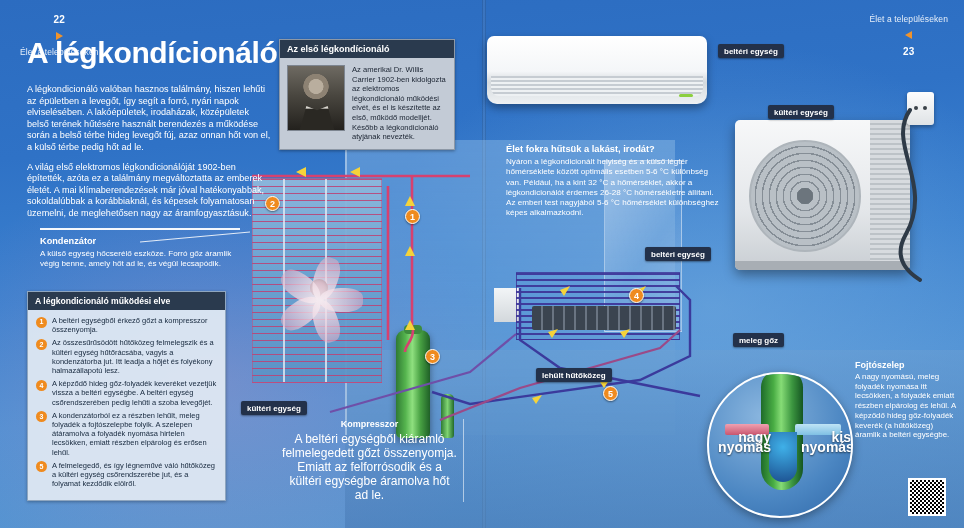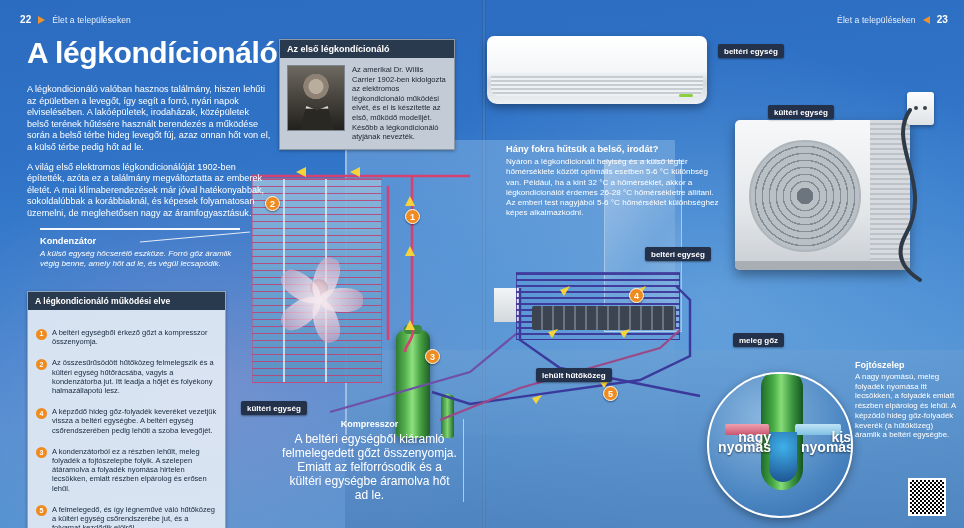--- a/index.html
+++ b/index.html
@@ -22,21 +22,21 @@
   
   #spine {
     position:absolute; left:482px; top:0; width:4px; height:528px;
     background:linear-gradient(to right, rgba(0,0,0,0.16), rgba(255,255,255,0.10), rgba(0,0,0,0.16));
   }
 
   
   .runhead {
     position:absolute; top:14px;
     display:flex; align-items:center; gap:7px;
-    font-size:8.5px; color:#e8f0fa; letter-spacing:.1px;
+    font-size:8.5px; color:#e8f0fa; letter-spacing:.1px;flex-direction:column;
   }
   .runhead.left { left:20px; }
   .runhead.right { right:16px; }
   .folio { font-weight:bold; font-size:10px; color:#ffffff; }
   .tri { width:0;height:0; }
   .tri.r { border-left:7px solid #f0932b; border-top:4.5px solid transparent; border-bottom:4.5px solid transparent; }
   .tri.l { border-right:7px solid #f0932b; border-top:4.5px solid transparent; border-bottom:4.5px solid transparent; }
 
   
   #title {
@@ -85,37 +85,37 @@
   }
   #cool-block h3 { font-size:9.3px; margin-bottom:3px; }
   #cool-block p { font-size:8.1px; line-height:10.3px; }
 
   
   #kondenzator {
     position:absolute; left:40px; top:228px; width:210px; color:#fff;
   }
   #kondenzator .rule { width:200px; height:1.5px; background:#ffffff; margin-bottom:6px; opacity:.95;}
   #kondenzator h3 { font-size:9.2px; margin-bottom:3px; }
-  #kondenzator p { font-size:8.1px; line-height:10.2px;font-style:italic; }
+  #kondenzator p { font-size:8.1px; line-height:10.2px; }
 
   
   #principle {
     position:absolute; left:27px; top:291px; width:199px;
     background:rgba(225,233,243,0.93);
     border:1px solid #8fa6bf;
     box-shadow:0 1px 3px rgba(0,0,0,.3);
   }
   #principle .hd {
     background:#2a3a4e; color:#fff; font-weight:bold; font-size:8.6px;
     padding:4px 7px;
   }
   #principle ol { list-style:none; padding:6px 8px 8px 8px; }
   #principle li {
     display:flex; gap:5px; margin-bottom:4px;
-    font-size:7.5px; line-height:9.2px; color:#16283d;margin-top:12px;
+    font-size:7.5px; line-height:9.2px; color:#16283d;
   }
   #principle li .num {
     flex:none; width:11px; height:11px; border-radius:50%;
     background:#ef8b1f; color:#fff; font-size:7px; font-weight:bold;
     display:flex; align-items:center; justify-content:center;
     margin-top:.5px;
   }
 
   
   #kompresszor {
@@ -469,21 +469,21 @@
 
   <div id="carrier-card">
     <div class="hd">Az első légkondícionáló</div>
     <div class="bd">
       <div class="portrait"></div>
       <div class="tx">Az amerikai Dr. Willis Carrier 1902-ben kidolgozta az elektromos légkondicionáló működési elvét, és el is készítette az első, működő modelljét. Később a légkondicionáló atyjának nevezték.</div>
     </div>
   </div>
 
   <div id="cool-block">
-    <h3>Hány fokra hűtsük a belső, irodát?</h3>
+    <h3>Élet fokra hűtsük a lakást, irodát?</h3>
     <p>Nyáron a légkondicionált helyiség és a külső légtér hőmérséklete között optimális esetben 5-6 °C különbség van. Például, ha a kint 32 °C a hőmérséklet, akkor a légkondicionálót érdemes 26-28 °C hőmérsékletre állítani. Az emberi test nagyjából 5-6 °C hőmérséklet különbséghez képes alkalmazkodni.</p>
   </div>
 
   <div id="kondenzator">
     <div class="rule"></div>
     <h3>Kondenzátor</h3>
     <p>A külső egység hőcserélő eszköze. Forró gőz áramlik végig benne, amely hőt ad le, és végül lecsapódik.</p>
   </div>
 
   <div id="principle">

